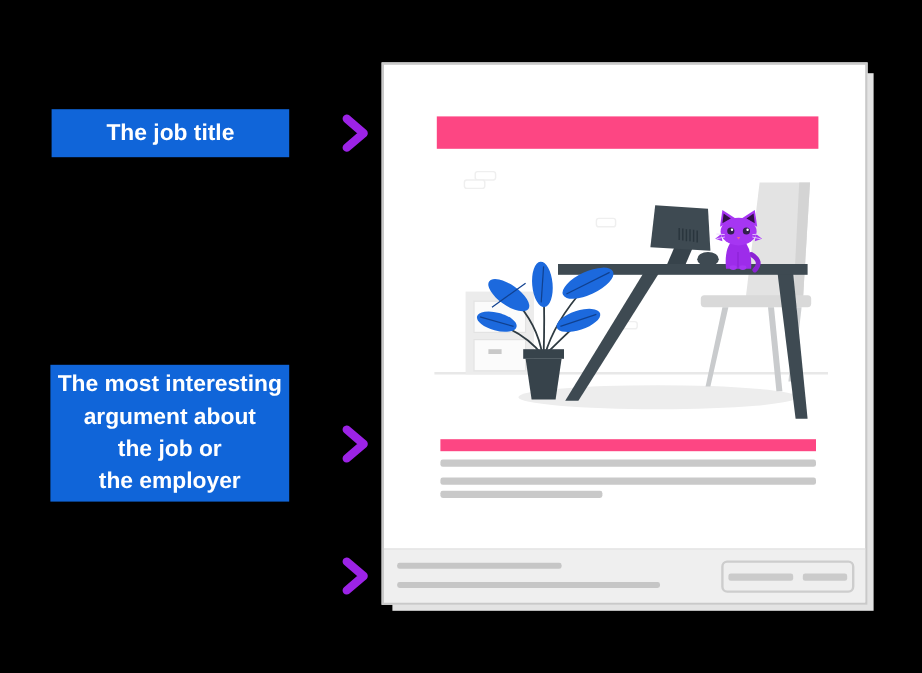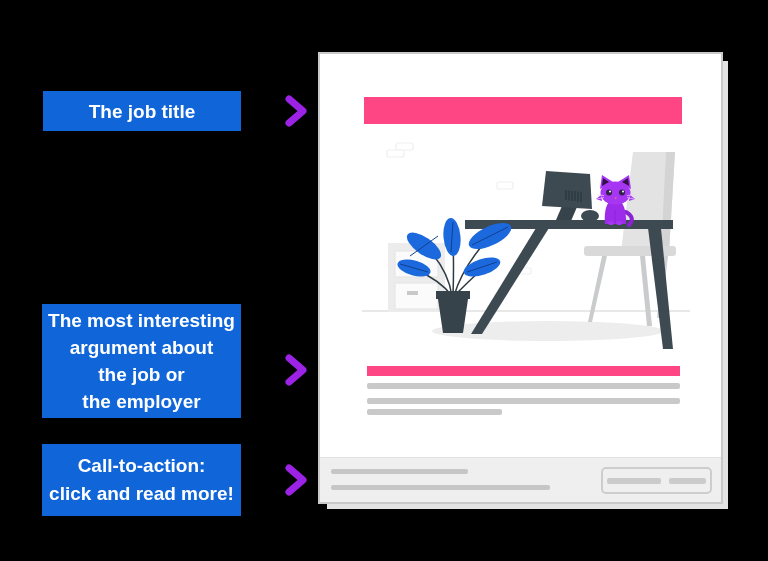--- a/index.html
+++ b/index.html
@@ -33,24 +33,20 @@
     <span>The job title</span>
   </div>
 
   <div class="callout" style="left:42px;top:304px;width:199px;height:114px;">
     <span>The most interesting
 argument about
 the job or
 the employer</span>
   </div>
 
-  <div class="callout" style="left:42px;top:444px;width:199px;height:72px;line-height:28px;">
-    <span>Call-to-action:
-click and read more!</span>
-  </div>
 
   <svg class="arrow" style="left:249px;top:95px;" viewBox="0 0 60 32">
     <defs>
       <linearGradient id="agrad" x1="0" y1="0" x2="1" y2="0">
         <stop offset="0" style="stop-color:var(--arrow-pink,#ee598d)"></stop>
         <stop offset="1" style="stop-color:var(--arrow-purple,#9c23e6)"></stop>
       </linearGradient>
     </defs>
     <line x1="4" y1="16" x2="42" y2="16" stroke="url(#agrad)" stroke-width="6" stroke-linecap="round"></line>
     <polyline points="40,4 54,16 40,28" fill="none" style="stroke:var(--arrow-purple,#9c23e6)" stroke-width="7" stroke-linecap="round" stroke-linejoin="round"></polyline>

